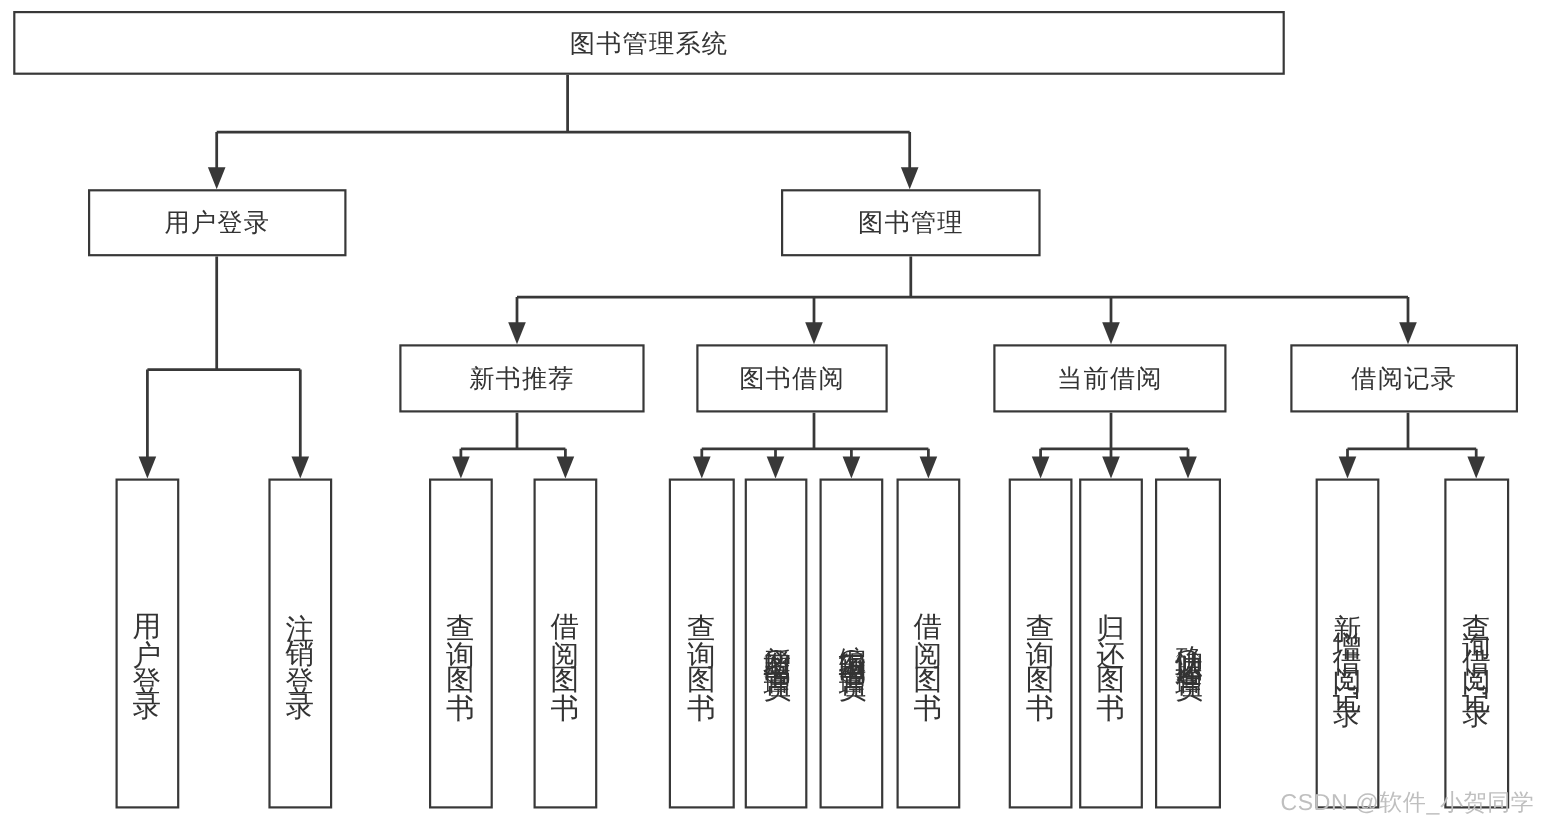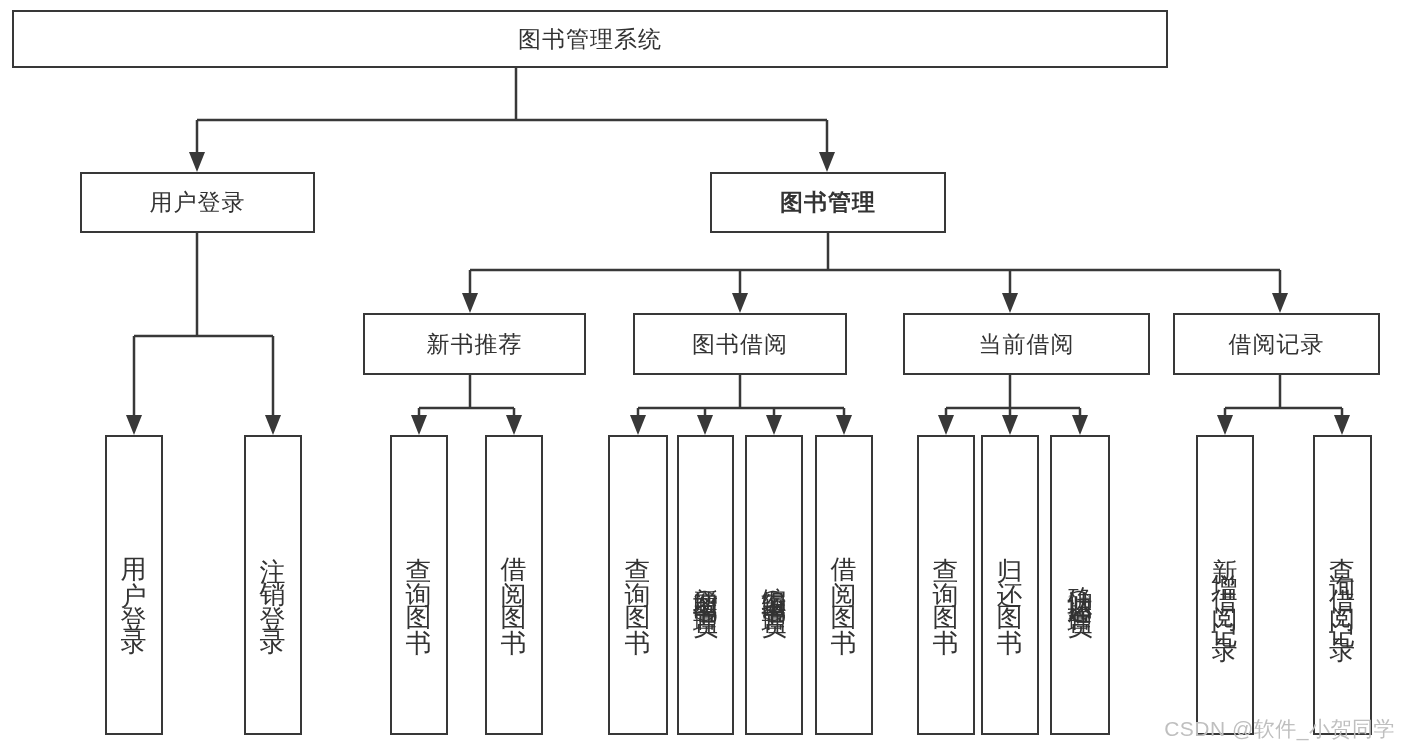--- a/index.html
+++ b/index.html
@@ -29,24 +29,24 @@
     line-height:1;
     white-space:nowrap;
   }
   .sp4 .lbl{letter-spacing:24px;}
   .sp6 .lbl{letter-spacing:16px;}
   .sp9 .lbl{letter-spacing:4px;font-size:25px;}
 
   
   #n-root{left:12px;top:10px;width:1156px;height:58px;}
   #n-user-login{left:80px;top:172px;width:235px;height:61px;}
-  #n-book-mgmt{left:710px;top:172px;width:236px;height:61px;font-weight:bold;}
+  #n-book-mgmt{left:710px;top:172px;width:236px;height:61px;}
   #n-new-books{left:363px;top:313px;width:223px;height:62px;}
-  #n-book-borrow{left:633px;top:313px;width:214px;height:62px;}
-  #n-current-borrow{left:903px;top:313px;width:247px;height:62px;font-family:Liberation Mono, monospace;}
+  #n-book-borrow{left:633px;top:313px;width:174px;height:62px;}
+  #n-current-borrow{left:903px;top:313px;width:212px;height:62px;font-family:Liberation Mono, monospace;}
   #n-borrow-records{left:1173px;top:313px;width:207px;height:62px;}
 
   #l-user-login{left:105px;}
   #l-logout{left:244px;}
   #l-nb-query{left:390px;}
   #l-nb-borrow{left:485px;}
   #l-bb-query{left:608px;width:60px;}
   #l-bb-add{left:677px;width:57px;}
   #l-bb-edit{left:745px;}
   #l-bb-borrow{left:815px;}

